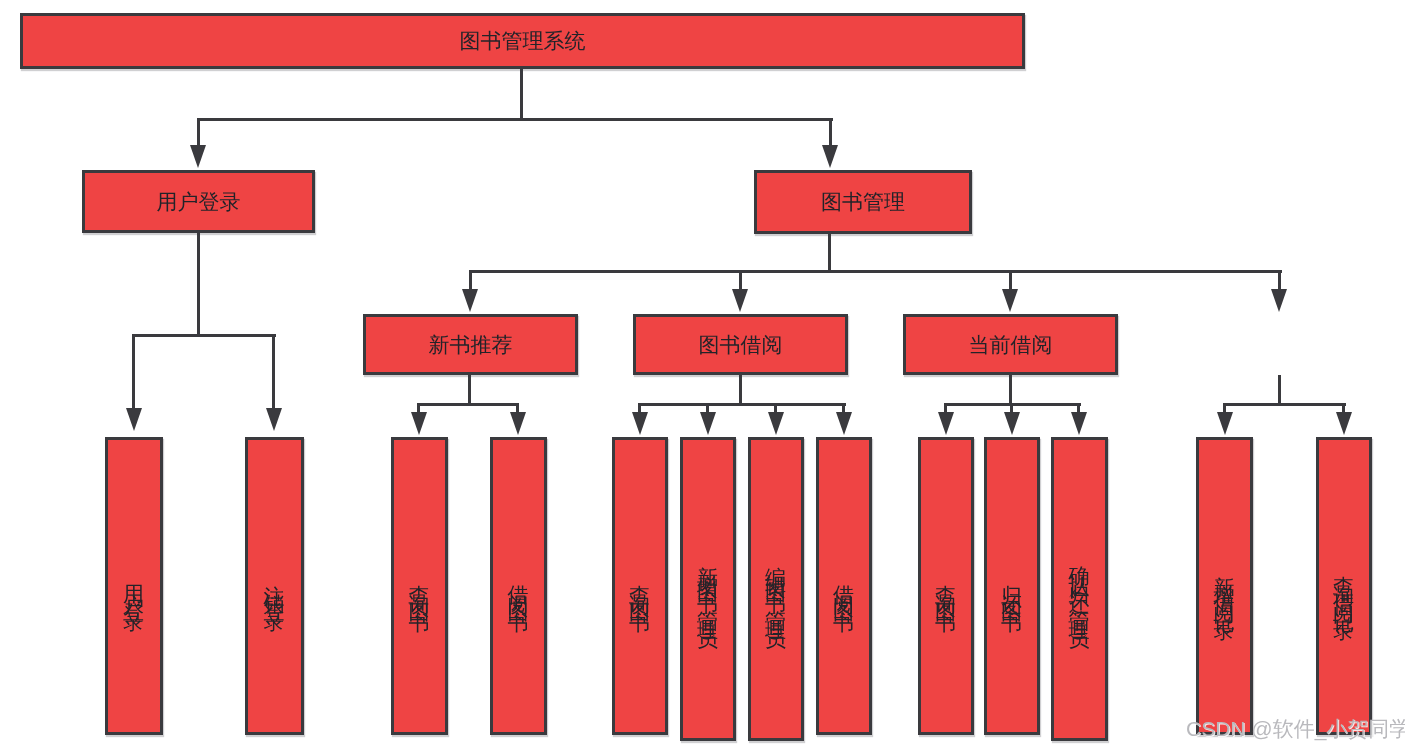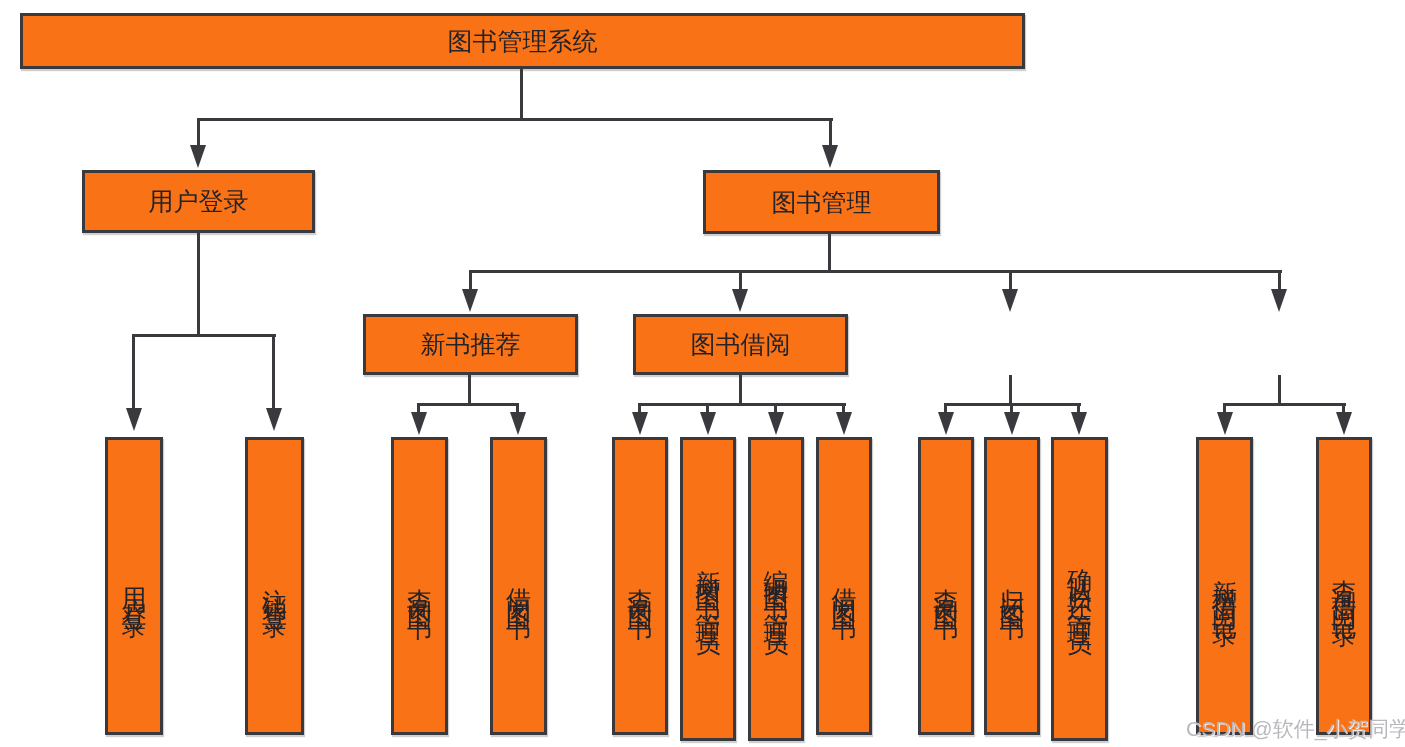--- a/index.html
+++ b/index.html
@@ -8,22 +8,22 @@
     --watermark:#b9b9bd;
     --background:#ffffff;
   }
   html,body{margin:0;padding:0;background:var(--background);}
   .canvas{
     position:relative;width:1405px;height:747px;background:var(--background);
     font-family:"Liberation Sans",sans-serif;overflow:hidden;
   }
   .box{
     position:absolute;box-sizing:border-box;border:3px solid var(--line);
-    background:#f97316;display:flex;align-items:center;justify-content:center;
-    color:var(--text);font-size:25px;
+    background:#ef4444;display:flex;align-items:center;justify-content:center;
+    color:var(--text);font-size:21px;
     box-shadow:1px 2px 1px rgba(150,150,155,.45);
   }
   .v{
     writing-mode:vertical-rl;text-orientation:mixed;
     letter-spacing:9px;line-height:1;
   }
   .line{position:absolute;background:var(--line);}
   .arrow{
     position:absolute;width:0;height:0;
     border-left:8px solid transparent;border-right:8px solid transparent;
@@ -36,24 +36,25 @@
   }
 </style>
 </head>
 <body>
 
 <div class="canvas">
 
   <div class="box" style="left:20px;top:13px;width:1005px;height:56px">图书管理系统</div>
 
   <div class="box" style="left:82px;top:170px;width:233px;height:63px">用户登录</div>
-  <div class="box" style="left:703px;top:170px;width:237px;height:64px">图书管理</div>
+  <div class="box" style="left:754px;top:170px;width:218px;height:64px">图书管理</div>
 
   <div class="box" style="left:363px;top:314px;width:215px;height:61px">新书推荐</div>
   <div class="box" style="left:633px;top:314px;width:215px;height:61px">图书借阅</div>
+  <div class="box" style="left:903px;top:314px;width:215px;height:61px">当前借阅</div>
 
   <div class="box v" style="left:105px;top:437px;width:58px;height:298px">用户登录</div>
   <div class="box v" style="left:245px;top:437px;width:59px;height:298px">注销登录</div>
 
   <div class="box v" style="left:391px;top:437px;width:57px;height:298px">查询图书</div>
   <div class="box v" style="left:490px;top:437px;width:57px;height:298px">借阅图书</div>
 
   <div class="box v" style="left:612px;top:437px;width:56px;height:298px">查询图书</div>
   <div class="box v" style="left:680px;top:437px;width:56px;height:304px">新增图书（管理员）</div>
   <div class="box v" style="left:748px;top:437px;width:56px;height:304px">编辑图书（管理员）</div>

